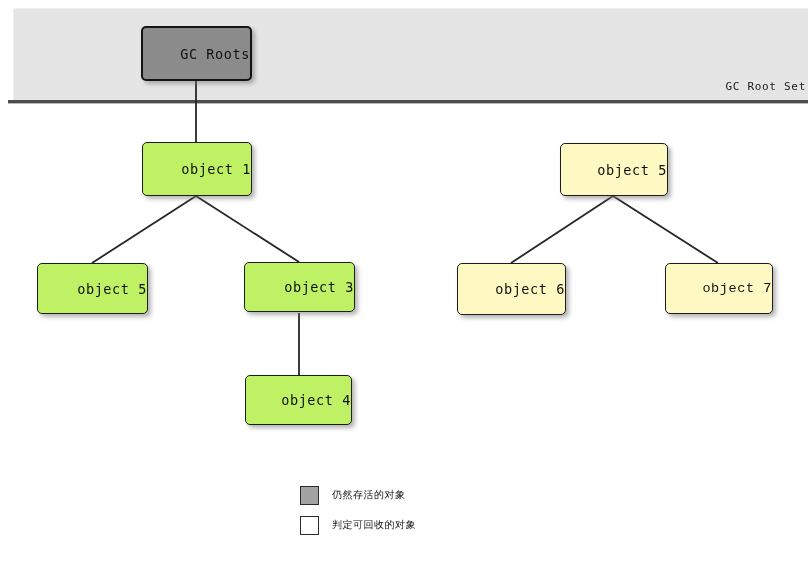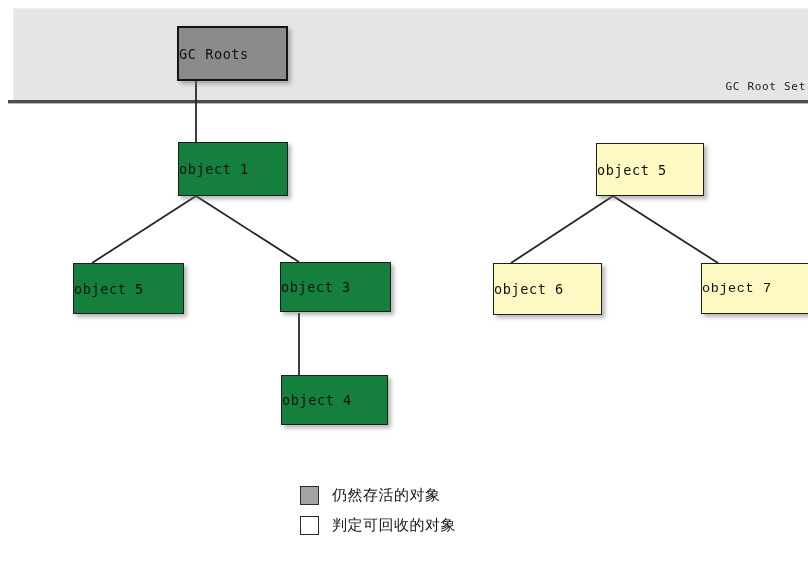--- a/index.html
+++ b/index.html
@@ -55,32 +55,31 @@
     width: 808px;
     height: 569px;
     pointer-events: none;
   }
 
   
   .node {
     position: absolute;
     box-sizing: border-box;
     border: 1.5px solid #1d1d1d;
-    border-radius: 0;
+    border-radius: 5px;
     display: flex;
     align-items: center;
-    justify-content: flex-start;
+    justify-content: flex-end;
     font-size: 13.5px;
     letter-spacing: 0.6px;
     color: #111111;
     box-shadow: 3px 3px 4px rgba(120,120,120,0.55);
-    margin-left: 36px;
   }
   .node.alive {
-    background: #15803d;
+    background: #bef264;
   }
   .node.root {
     background: #8b8b8b;
     border-color: #141414;
     border-width: 2px;
   }
   .node.collectible {
     background: #fef9c3;
   }
 
@@ -98,21 +97,21 @@
   .legend-swatch {
     width: 19px;
     height: 19px;
     box-sizing: border-box;
     border: 1.5px solid #2a2a2a;
     margin-right: 13px;
     flex: none;
   }
   .legend-label {
     font-family: "DejaVu Sans", "Liberation Sans", sans-serif;
-    font-size: 15px;
+    font-size: 10px;
     color: #141414;
     letter-spacing: 0.5px;
     white-space: nowrap;
   }
 </style>
 </head>
 <body>
 
 <div id="canvas">
 

